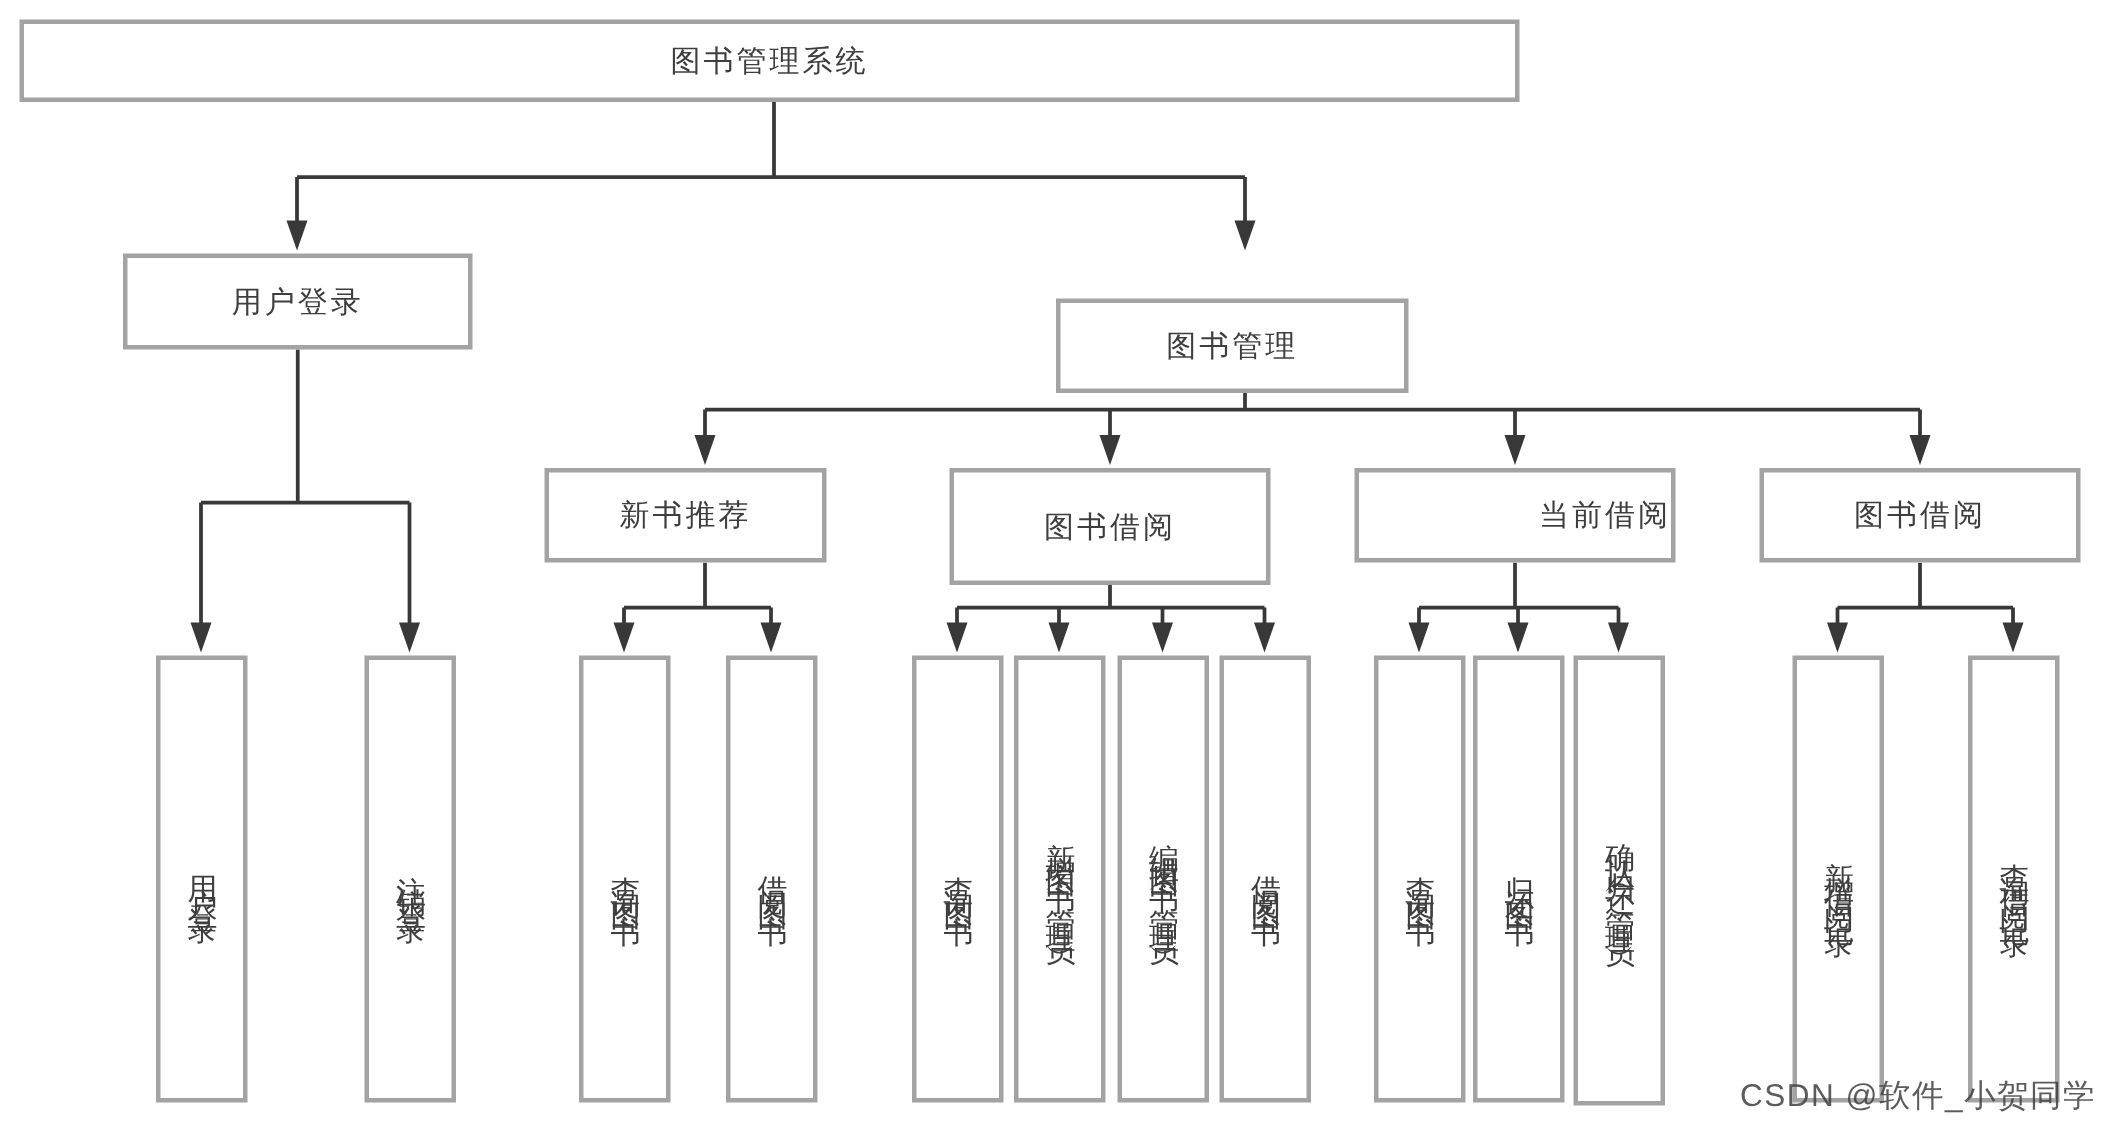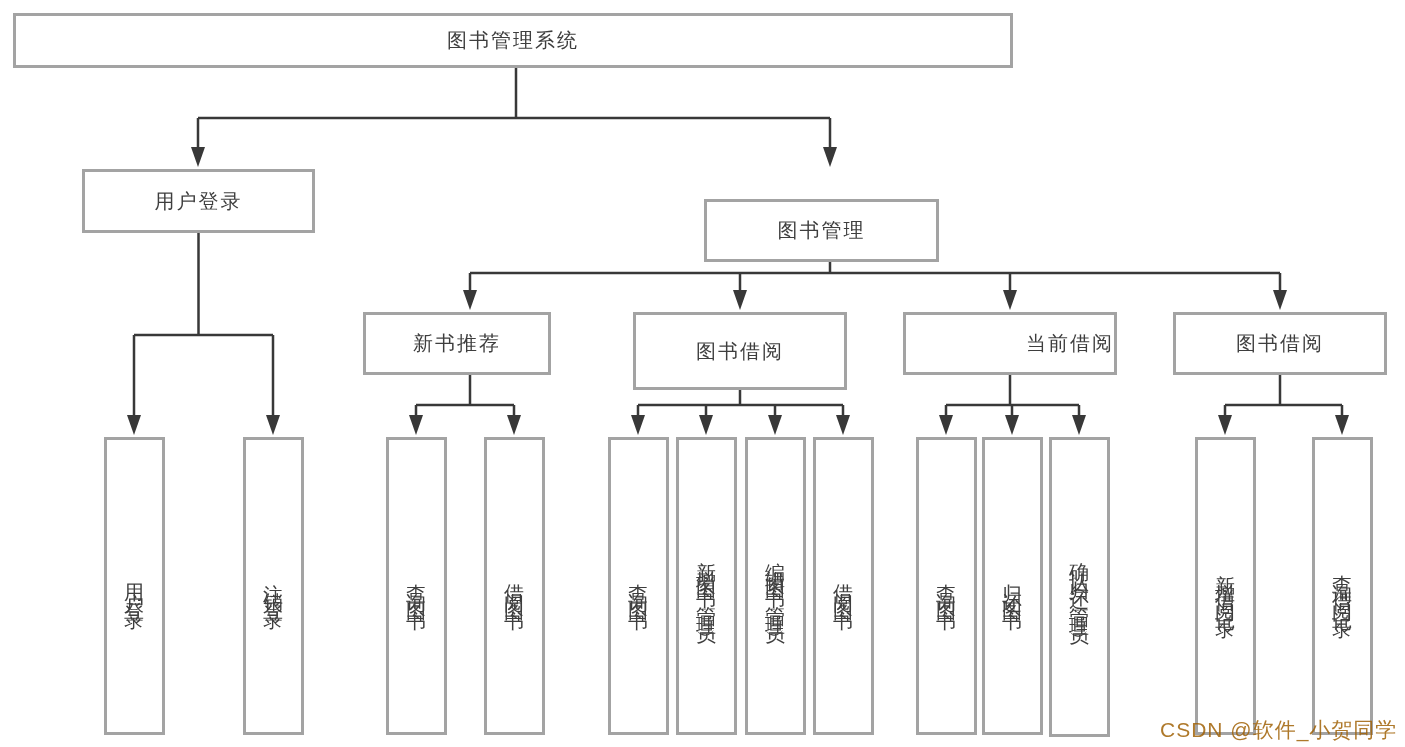--- a/index.html
+++ b/index.html
@@ -30,21 +30,21 @@
     letter-spacing:9px;
     line-height:1;
     white-space:nowrap;
   }
   .watermark{
     position:absolute;
     left:1160px;
     top:716px;
     font-size:21px;
     letter-spacing:1px;
-    color:#a16207;
+    color:#404040;
     opacity:.85;
     white-space:nowrap;
   }
 </style>
 </head>
 <body>
 
 <div id="canvas">
 
   <svg id="connector-svg" width="1405" height="747" viewBox="0 0 1405 747">

